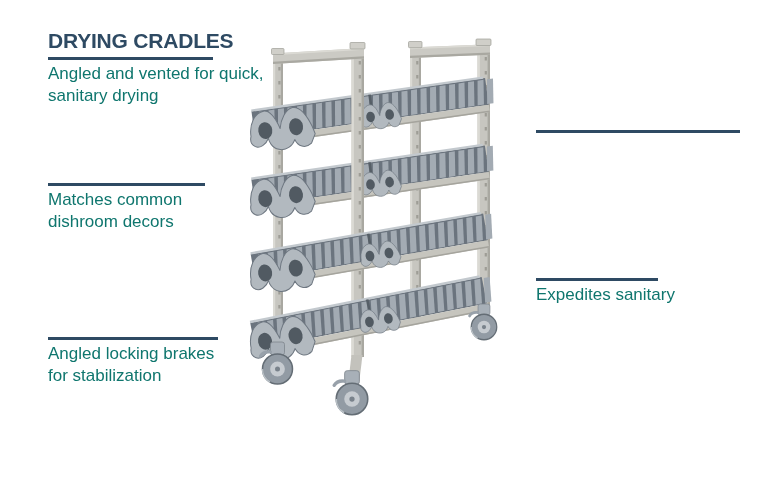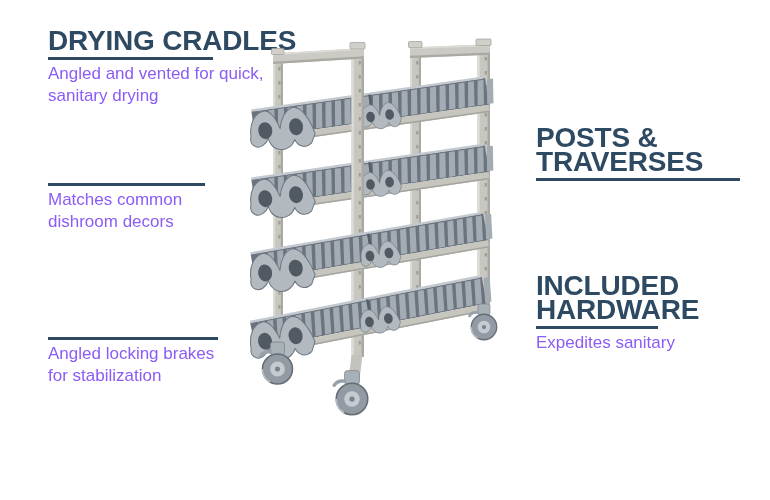--- a/index.html
+++ b/index.html
@@ -2,26 +2,26 @@
 <html><head>
 <meta charset="utf-8">
 <style>
   html,body{margin:0;padding:0;background:#fff;}
   .canvas{
     position:relative;width:770px;height:500px;background:#ffffff;overflow:hidden;
     font-family:"Liberation Sans","DejaVu Sans",sans-serif;
   }
   .callout{position:absolute;}
   .callout h2{
-    margin:0;font-size:28px;font-weight:700;color:#2e4a63;
+    margin:0;font-size:21px;font-weight:700;color:#2e4a63;
     letter-spacing:-0.2px;line-height:24px;white-space:pre-line;
   }
   .callout .underline{height:3px;background:#2e4a63;margin-top:4px;}
   .callout p{
-    margin:3px 0 0 0;font-size:17px;color:#8b5cf6;line-height:22px;white-space:pre-line;
+    margin:3px 0 0 0;font-size:17px;color:#0f766e;line-height:22px;white-space:pre-line;
   }
   .c1{left:48px;top:29px;}
   .c2{left:48px;top:179px;}
   .c3{left:48px;top:333px;}
   .c4{left:536px;top:126px;}
   .c5{left:536px;top:274px;}
   .c1 .underline{width:165px;}
   .c2 .underline{width:157px;}
   .c3 .underline{width:170px;}
   .c4 .underline{width:204px;}
@@ -46,27 +46,24 @@
 dishroom decors</p>
   </div>
 
   <div class="callout c3">
     <div class="underline"></div>
     <p>Angled locking brakes
 for stabilization</p>
   </div>
 
   <div class="callout c4">
-    <h2>POSTS &amp; TRAVERSES</h2>
     <div class="underline"></div>
   </div>
 
   <div class="callout c5">
-    <h2>INCLUDED
-HARDWARE</h2>
     <div class="underline"></div>
     <p>Expedites sanitary</p>
   </div>
 
   <div class="product">
     <svg width="258" height="415" viewBox="0 0 258 415" xmlns="http://www.w3.org/2000/svg">
       <defs>
         <g id="fin">
             <polygon points="0,-1 6.4,-1 9.4,-25.5 3.4,-25.5" fill="#a3abb3"></polygon>
           </g>

